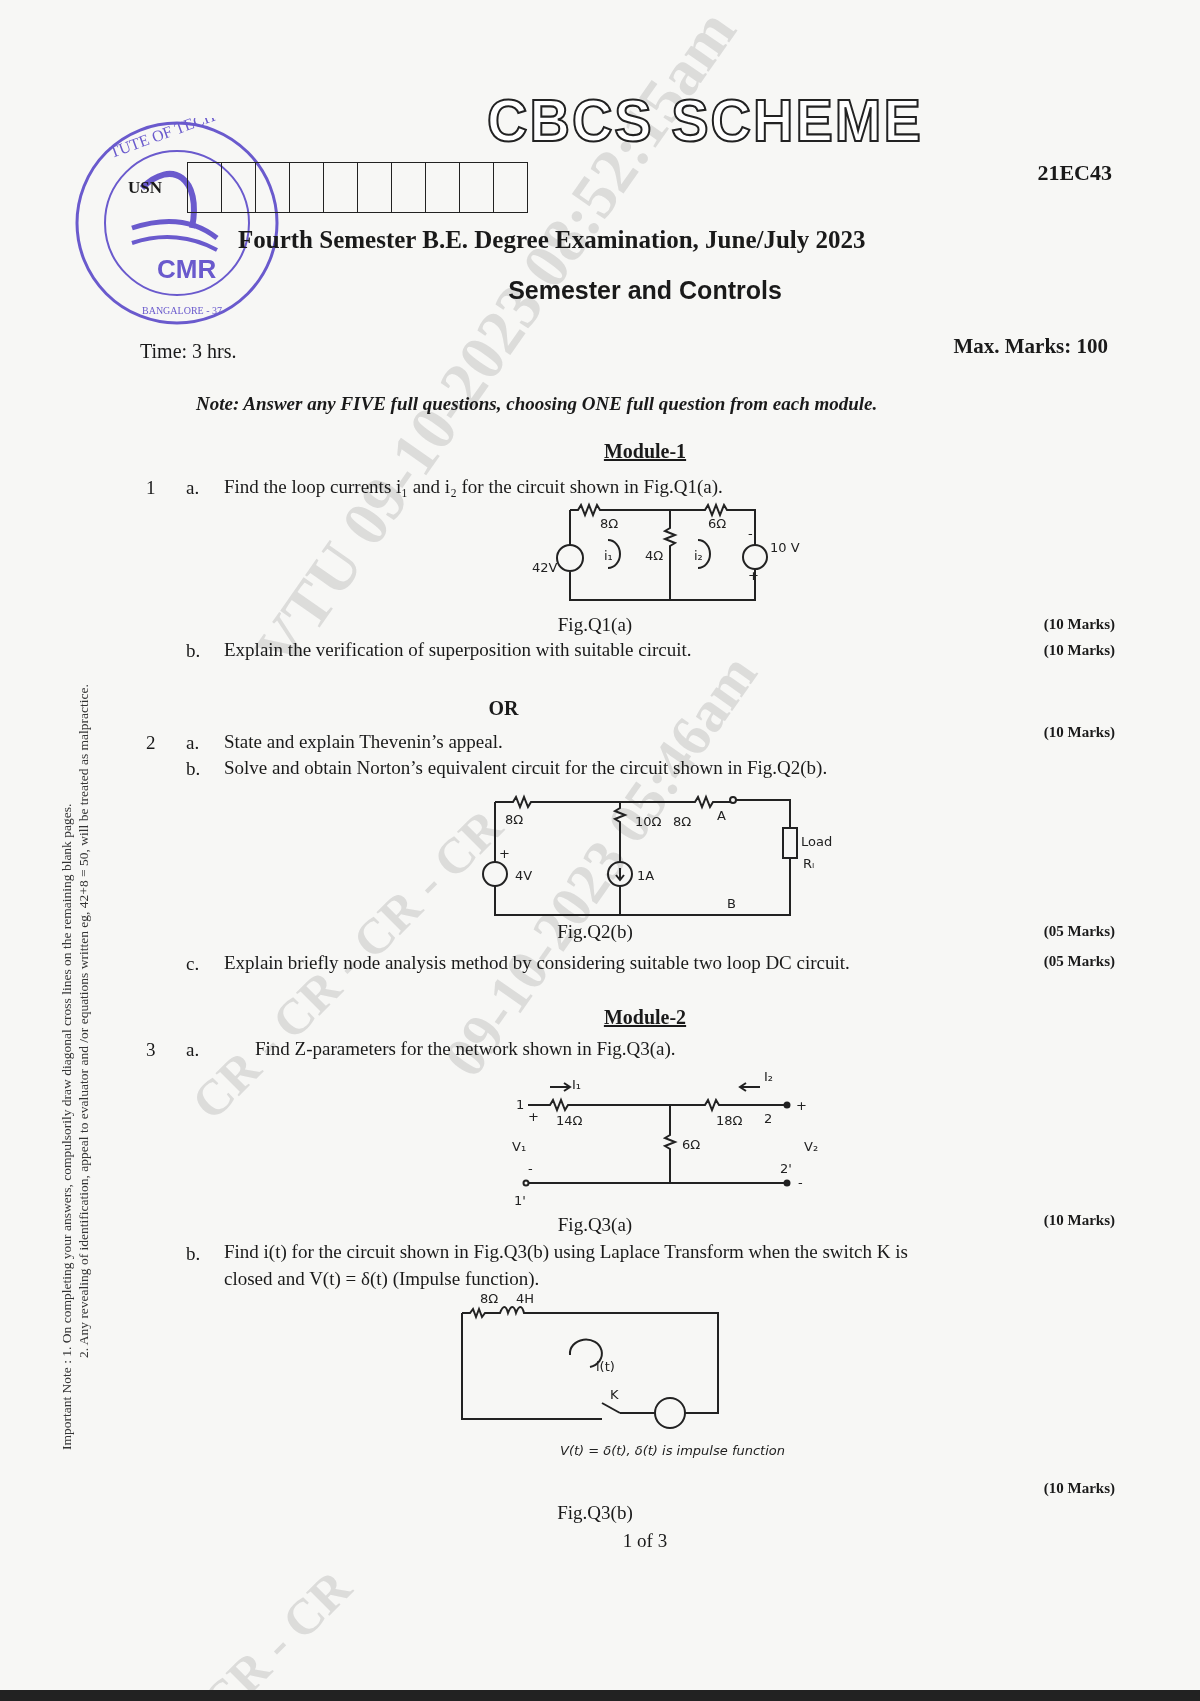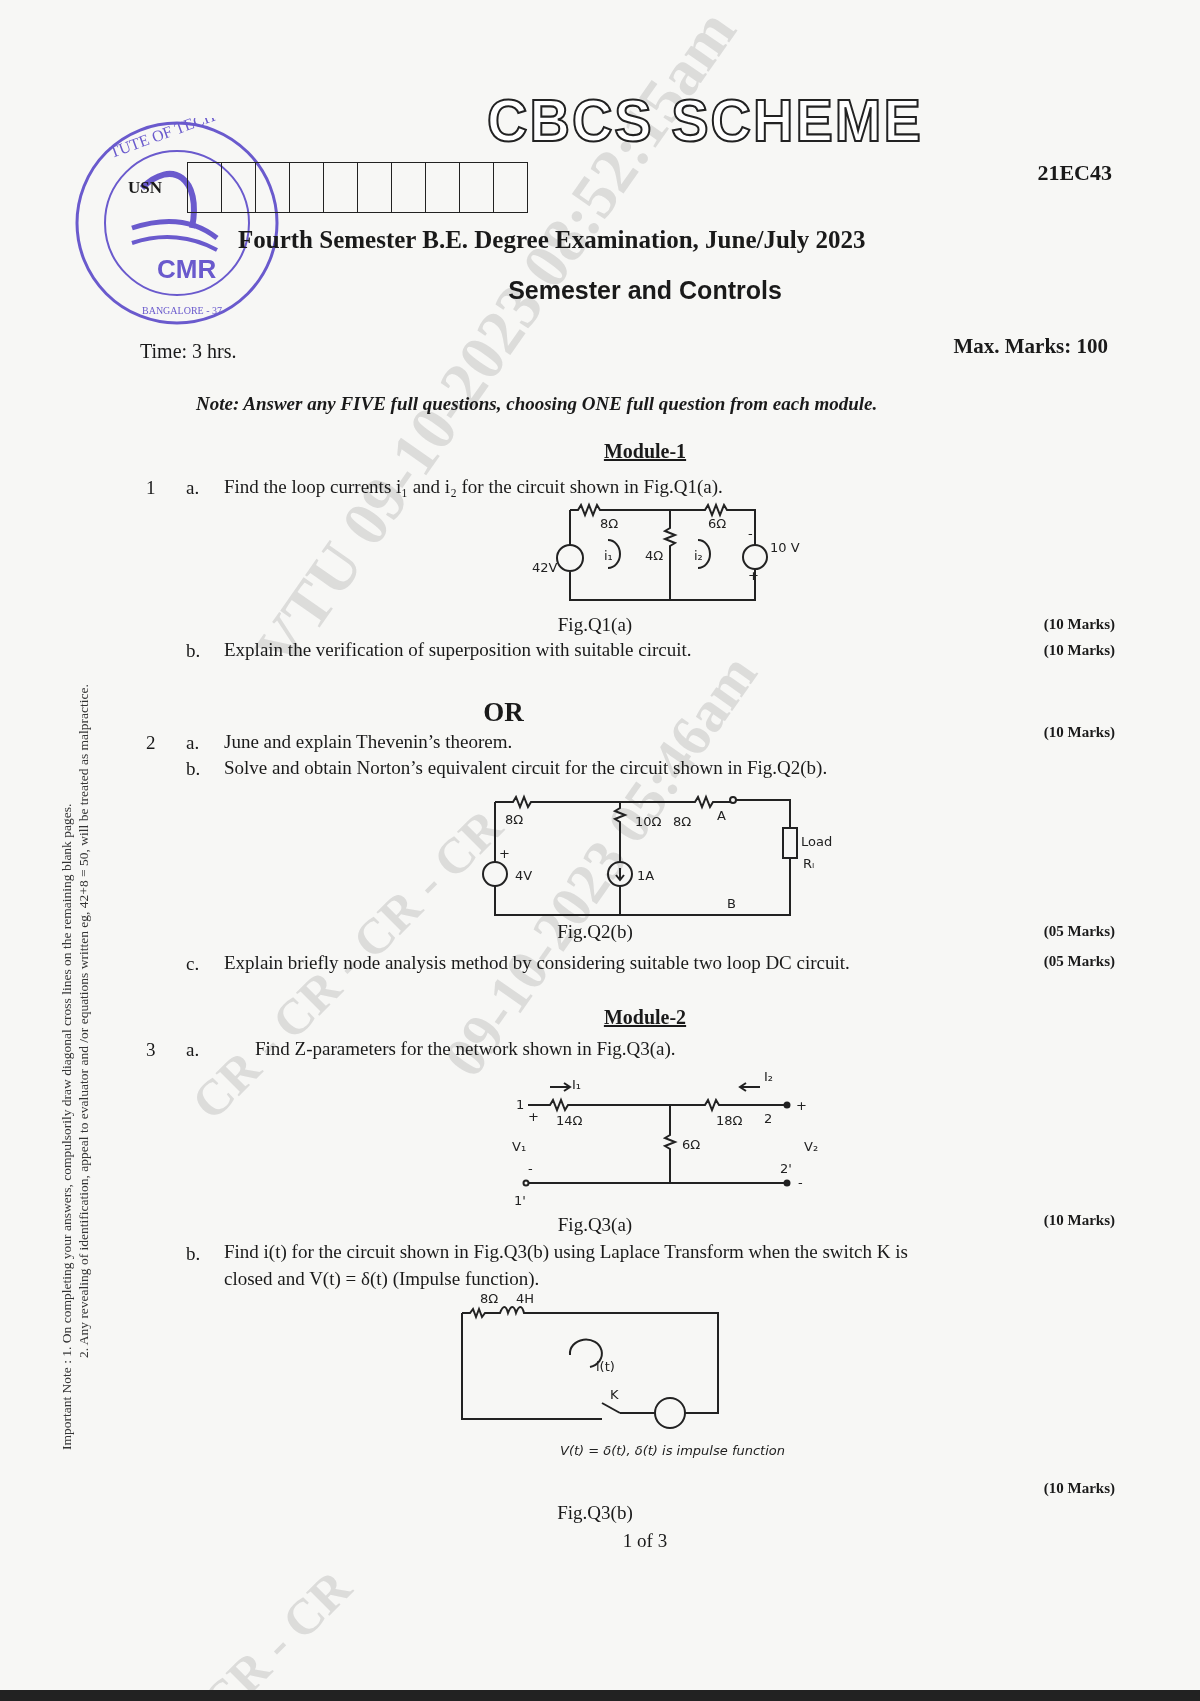--- a/index.html
+++ b/index.html
@@ -21,21 +21,21 @@
   .usn-grid { left: 187px; top: 162px; display: flex; border: 1px solid #222; }
   .usn-box { width: 33px; height: 49px; border-right: 1px solid #222; }
   .usn-box:last-child { border-right: none; }
   .stamp { left: 72px; top: 118px; width: 210px; height: 210px; }
   .exam-title { left: 238px; top: 226px; font-size: 25px; font-weight: bold; }
   .subject { left: 0; width: 1200px; text-align: center; top: 276px; font-family: "Liberation Sans", sans-serif; font-size: 25px; font-weight: bold; padding-left: 90px; box-sizing: border-box; }
   .time { left: 140px; top: 340px; font-size: 20px; }
   .maxmarks { right: 92px; top: 334px; font-size: 21px; font-weight: bold; }
   .note { left: 196px; top: 393px; font-size: 19px; font-style: italic; font-weight: bold; }
   .module { font-size: 20px; font-weight: bold; text-decoration: underline; left: 0; width: 1200px; text-align: center; padding-left: 90px; box-sizing: border-box; }
-  .or { left: 0; width: 952px; text-align: center; padding-left: 55px; box-sizing: border-box; font-size: 27px; font-weight: bold; }
+  .or { left: 0; width: 952px; text-align: center; padding-left: 55px; box-sizing: border-box; font-size: 20px; font-weight: bold; }
   .qnum { font-size: 19px; }
   .qsub { font-size: 19px; }
   .qtext { font-size: 19px; line-height: 27px; }
   .marks { right: 85px; font-size: 15px; font-weight: bold; }
   .figcap { font-size: 19px; left: 0; width: 1100px; text-align: center; padding-left: 90px; box-sizing: border-box; }
   .sidenote {
     left: 58px; top: 1450px; transform-origin: 0 0; transform: rotate(-90deg);
     font-size: 13.5px; line-height: 17px; white-space: nowrap; color: #333;
   }
   .pageno { left: 0; width: 1200px; text-align: center; padding-left: 90px; box-sizing: border-box; top: 1530px; font-size: 19px; }
@@ -124,21 +124,21 @@
 <div class="abs marks" style="top:616px;">(10 Marks)</div>
 
 <div class="abs qsub" style="left:186px;top:640px;">b.</div>
 <div class="abs qtext" style="left:224px;top:636px;">Explain the verification of superposition with suitable circuit.</div>
 <div class="abs marks" style="top:642px;">(10 Marks)</div>
 
 <div class="abs or" style="top:697px;">OR</div>
 
 <div class="abs qnum" style="left:146px;top:732px;">2</div>
 <div class="abs qsub" style="left:186px;top:732px;">a.</div>
-<div class="abs qtext" style="left:224px;top:728px;">June and explain Thevenin’s theorem.</div>
+<div class="abs qtext" style="left:224px;top:728px;">State and explain Thevenin’s appeal.</div>
 <div class="abs marks" style="top:724px;">(10 Marks)</div>
 
 <div class="abs qsub" style="left:186px;top:758px;">b.</div>
 <div class="abs qtext" style="left:224px;top:754px;">Solve and obtain Norton’s equivalent circuit for the circuit shown in Fig.Q2(b).</div>
 
 <div class="circuit" style="left:495px;top:790px;">
   <svg width="330" height="130" viewBox="0 0 330 130">
     <g fill="none" stroke="#222" stroke-width="2">
       <path d="M0 12 H18 l3 -5 l4 10 l4 -10 l4 10 l3 -5 H125 H200 l3 -5 l4 10 l4 -10 l4 10 l3 -5 H235"></path>
       <circle cx="238" cy="10" r="3"></circle>

